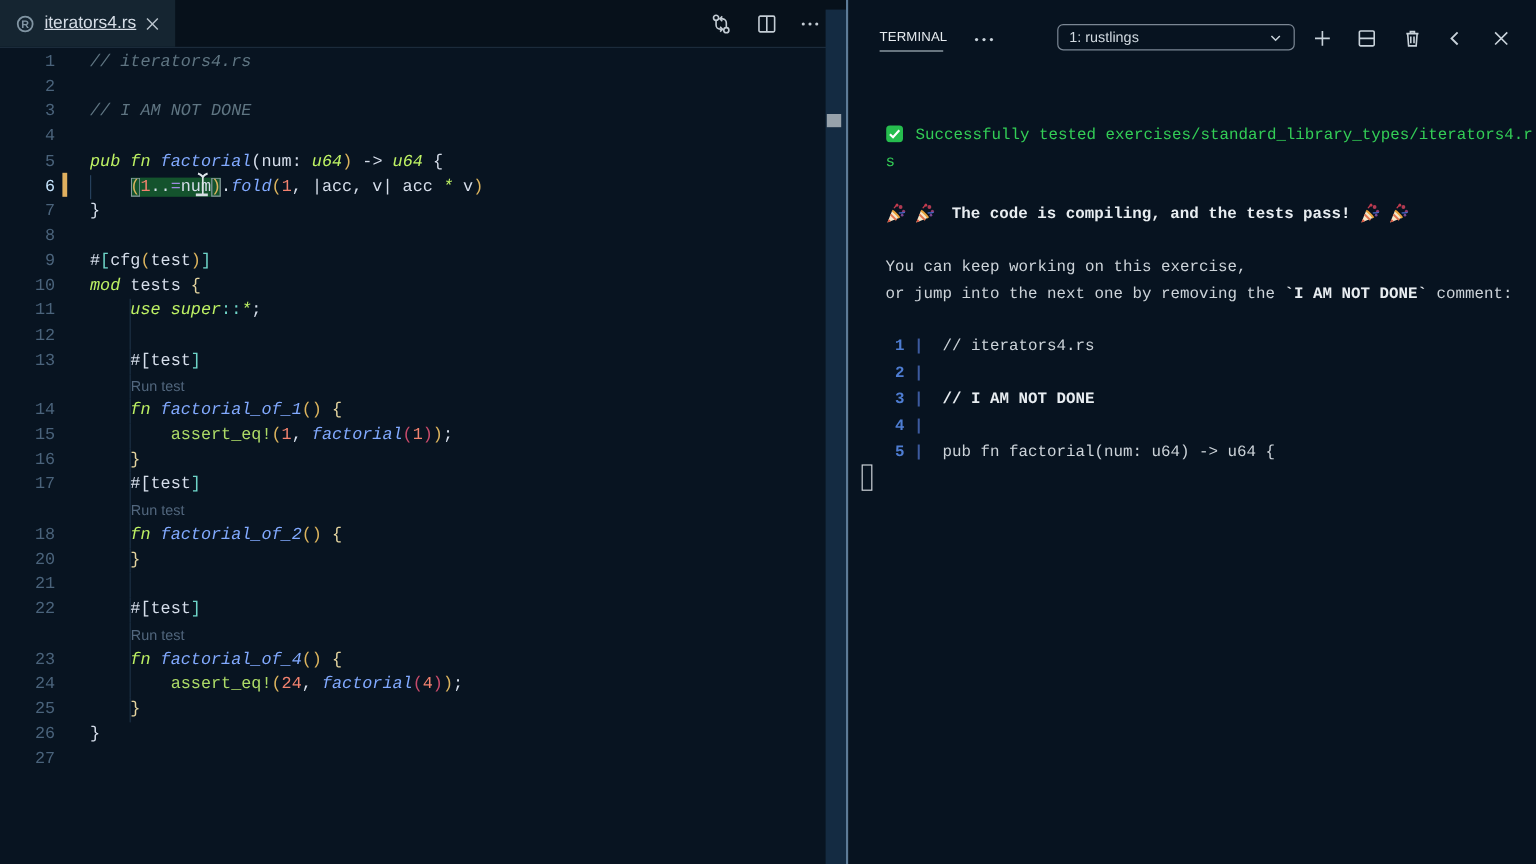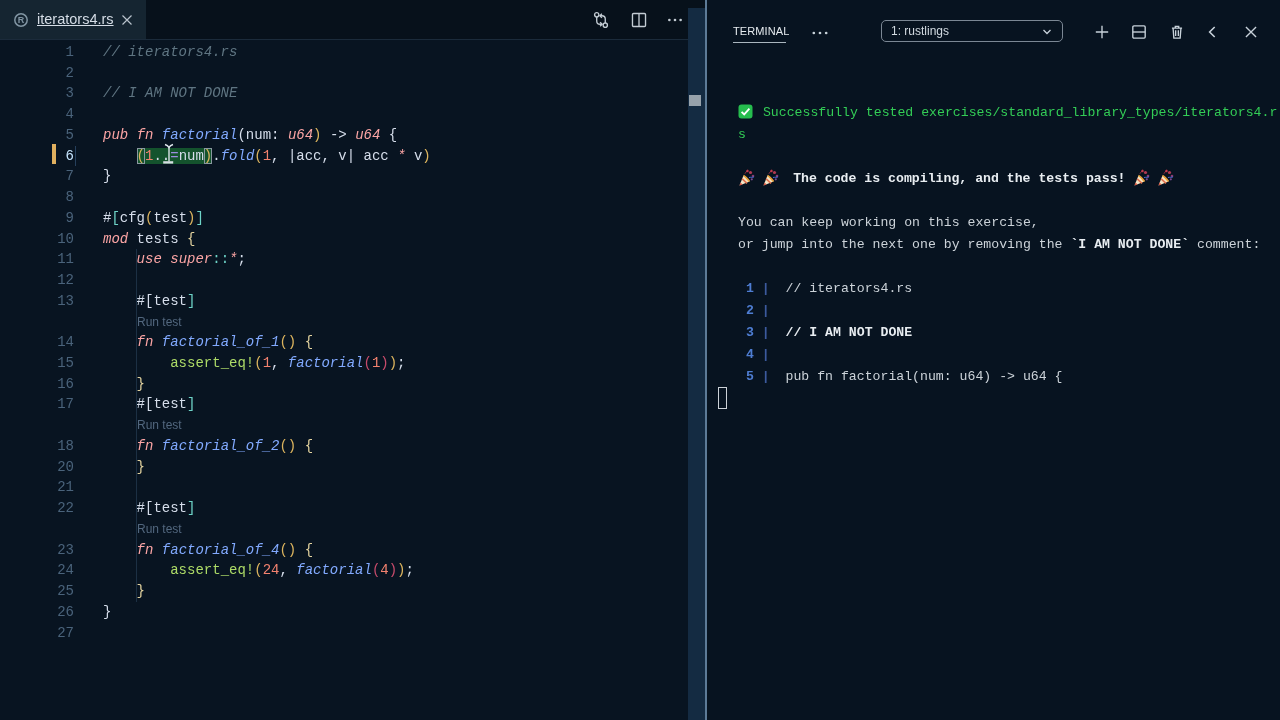--- a/index.html
+++ b/index.html
@@ -12,28 +12,28 @@
   #tabbar .bord { position:absolute; left:0; top:39px; width:707px; height:1px; background:#1b2b3b; }
   #tab { position:absolute; left:0; top:0; width:146px; height:39px; background:#152531; color:#d5dde6;
          font-family:"Liberation Sans", sans-serif; font-size:14.5px; }
   #tab .lbl { position:absolute; left:37px; top:11px;text-decoration:underline; }
   #tab svg { position:absolute; }
 
   #etools { position:absolute; top:0; left:580px; width:120px; height:40px; }
 
   
   #code { position:absolute; left:0; top:42px; width:688px; font-size:14px; line-height:20.74px; color:#d6deeb; }
-  .row { height:20.74px; white-space:pre; position:relative;margin-left:28px; }
+  .row { height:20.74px; white-space:pre; position:relative; }
   .ln { display:inline-block; width:46px; text-align:right; color:#4a637b; }
   .lc { margin-left:29px; }
   .cl { font-family:"Liberation Sans", sans-serif; font-size:12px; color:#52677e; }
   .cl .rt{ margin-left:109px; }
   .it { font-style:italic; }
   .cm { color:#5f7582; font-style:italic; }
-  .kw { color:#fca5a5;font-style:italic; }
+  .kw { color:#bef264;font-style:italic; }
   .fn { color:#82aaff; font-style:italic; }
   .nu { color:#f3826f; }
   .gd { color:#dcb45e; }
   .pk { color:#c74b6b; }
   .tl { color:#6ed4c8; }
   .mc { color:#addb67; }
   .vi { color:#9d8ce0; }
   .wm { color:#e5d5a0; }
   .lnc { color:#c5e4fd; }
   .selbg { background:#14532d; }
@@ -50,21 +50,21 @@
   #bluecol { position:absolute; left:688px; top:8px; width:17px; height:712px; background:#142b42; }
   #scrollthumb { position:absolute; left:689px; top:95px; width:12px; height:11px; background:#97a2ab; }
   #divider { position:absolute; left:705px; top:0; width:2px; height:720px; background:#5d7b97; }
 
   
   #term { position:absolute; left:707px; top:0; width:573px; height:720px; background:#071320; }
   #thead { position:absolute; left:0; top:12px; width:573px; height:40px; font-family:"Liberation Sans", sans-serif; }
   #ttitle { position:absolute; left:26px; top:13px; font-size:11px; color:#e6ebef; letter-spacing:0.1px; }
   #tunder { position:absolute; left:26px; top:30px; width:53px; height:1px; background:#aab6bf; }
   #tdots { position:absolute; left:104px; }
-  #tdrop { position:absolute; left:174px; top:8px; width:182px; height:22px; border:1px solid #7b8794; border-radius:5px; color:#d2dae1; font-size:12px; }
+  #tdrop { position:absolute; left:174px; top:8px; width:198px; height:22px; border:1px solid #7b8794; border-radius:5px; color:#d2dae1; font-size:12px; }
   #tdrop .txt { position:absolute; left:9px; top:3px; }
   #tdrop svg { position:absolute; right:9px; top:5px; }
   .ticon { position:absolute; top:11px; }
 
   #tbody { position:absolute; left:11px; top:102px; font-size:13.2px; line-height:22px; color:#ccd3d9;margin-left:20px; }
   .trow { height:22px; white-space:pre; }
   .grn { color:#33cd56; }
   .bl { color:#4e7dd2; font-weight:bold; }
   .pi { color:#3c5a9e; }
   .bo { font-weight:bold; color:#e8edf1; }

